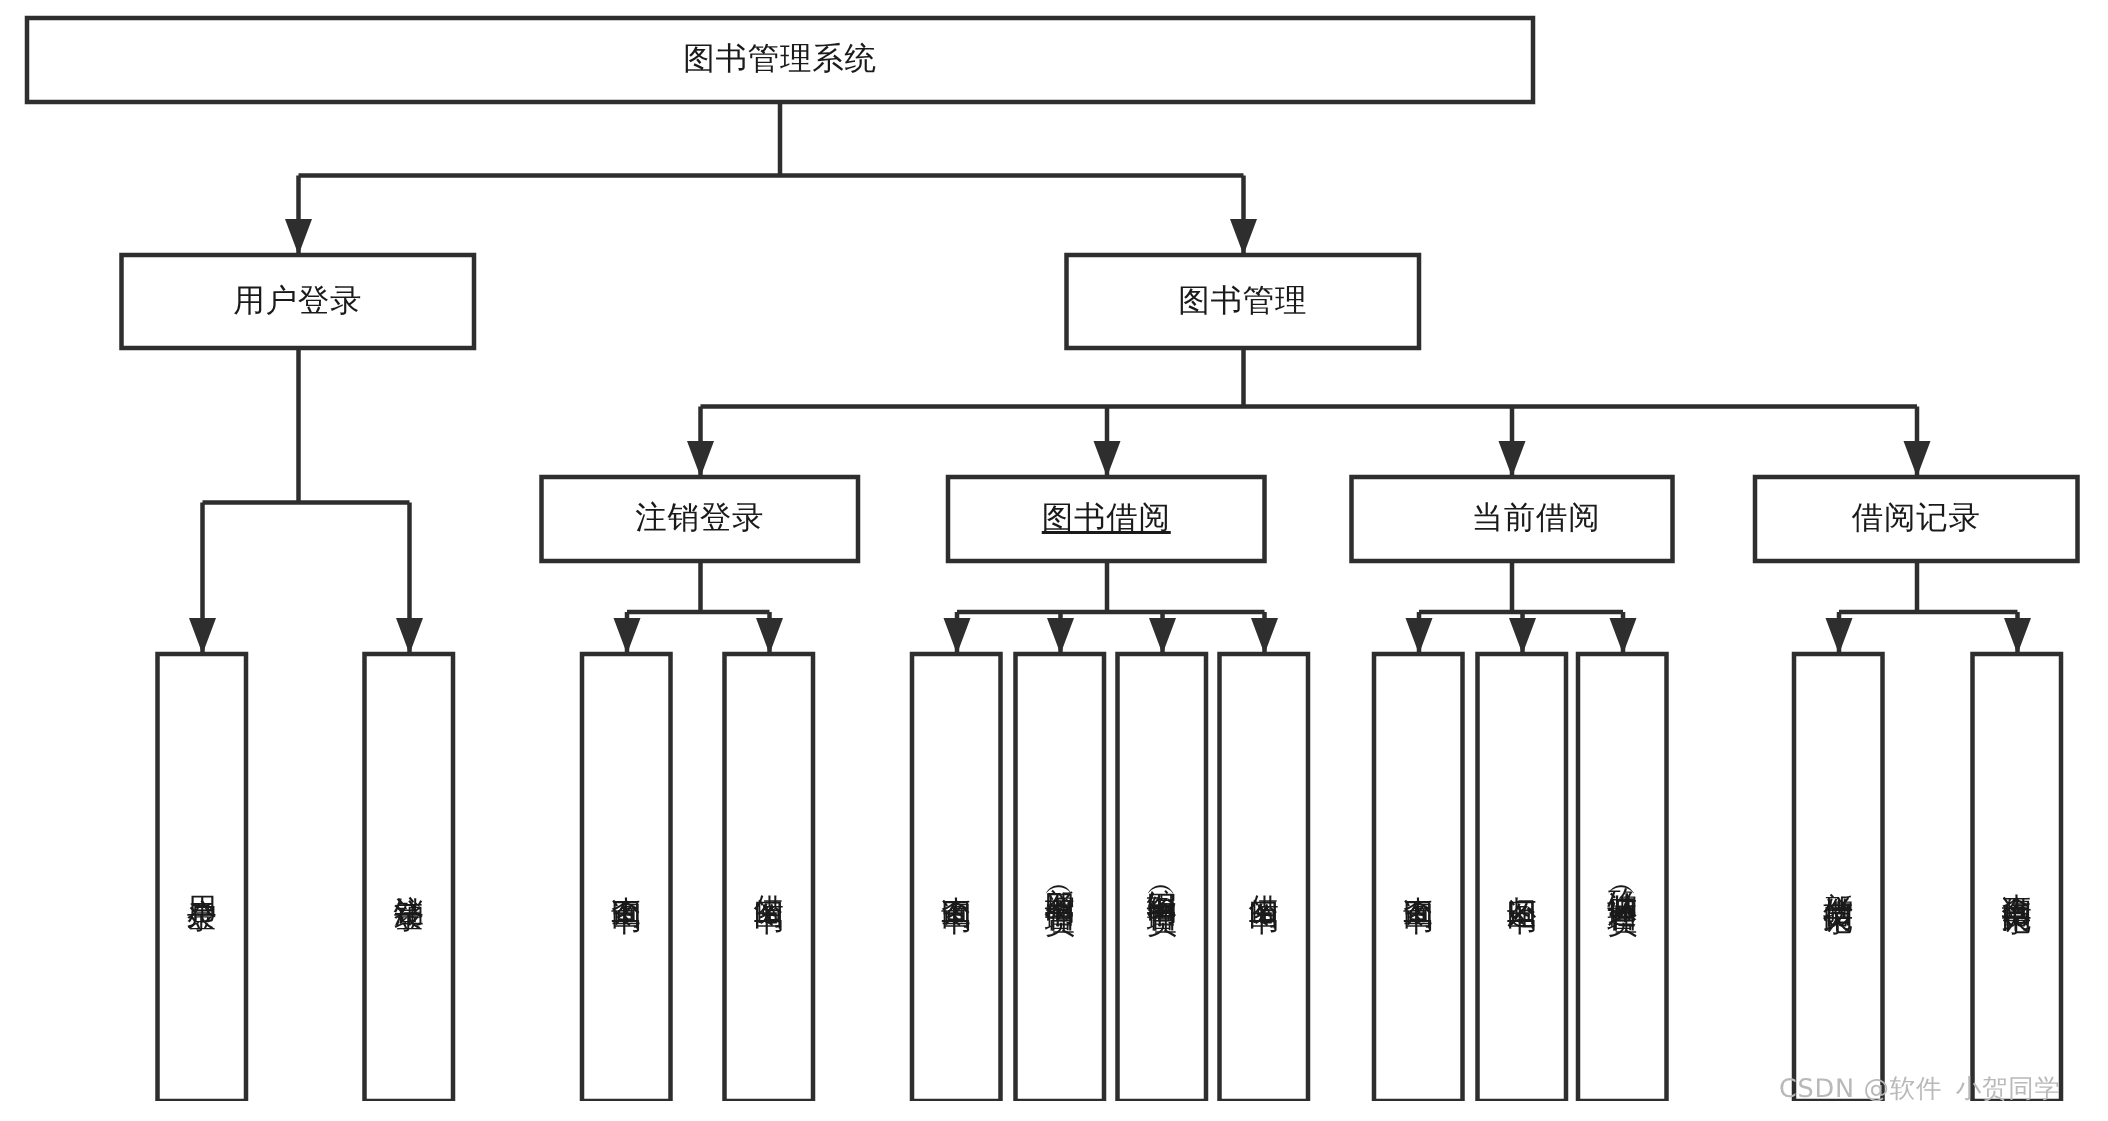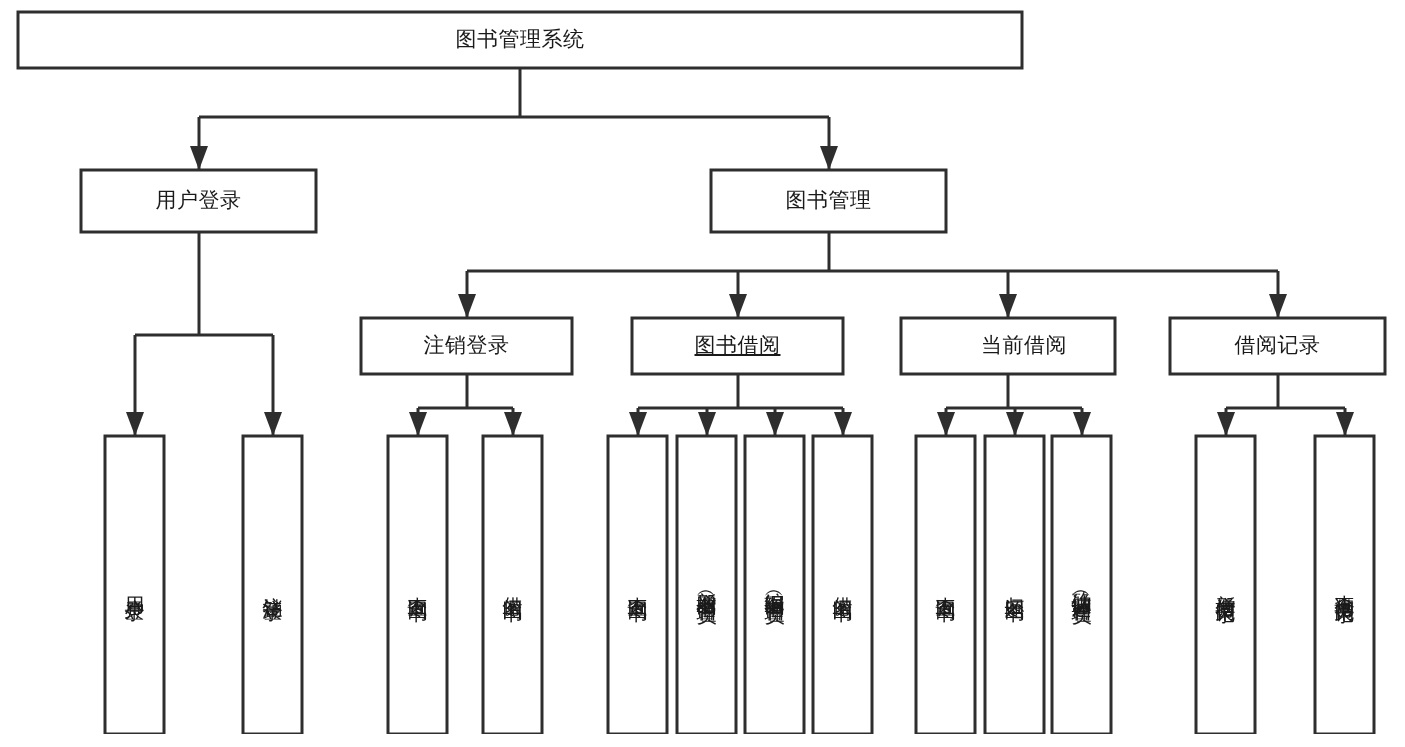--- a/index.html
+++ b/index.html
@@ -176,14 +176,15 @@
       <div class="node-label-v" style="left: 677px; top: 436px; width: 59px; height: 298px;">新增图书（管理员）</div>
       <div class="node-label-v" style="left: 745px; top: 436px; width: 59px; height: 298px;">编辑图书（管理员）</div>
       <div class="node-label-v" style="left: 813px; top: 436px; width: 59px; height: 298px;">借阅图书</div>
       <div class="node-label-v" style="left: 916px; top: 436px; width: 59px; height: 298px;">查询图书</div>
       <div class="node-label-v" style="left: 985px; top: 436px; width: 59px; height: 298px;">归还图书</div>
       <div class="node-label-v" style="left: 1052px; top: 436px; width: 59px; height: 298px;">确认归还（管理员）</div>
       <div class="node-label-v" style="left: 1196px; top: 436px; width: 59px; height: 298px;">新增借阅记录</div>
       <div class="node-label-v" style="left: 1315px; top: 436px; width: 59px; height: 298px;">查询借阅记录</div>
     </div>
 
+  <div class="watermark">CSDN @软件_小贺同学</div>
 
 </div>
 
 </body></html>

